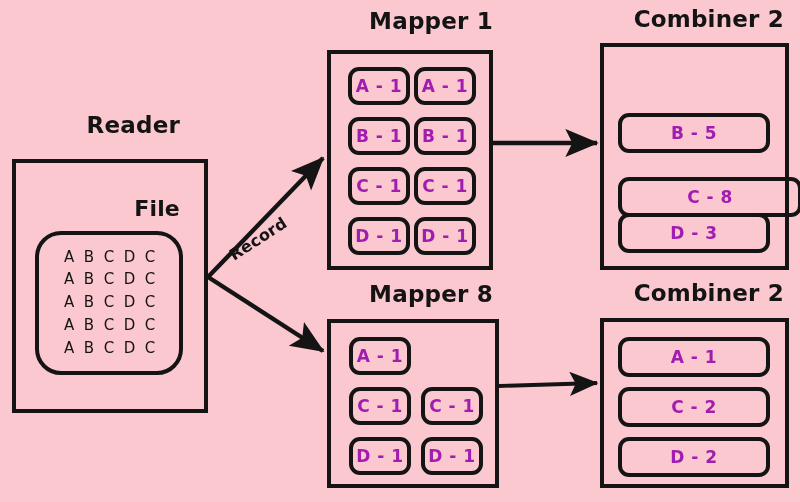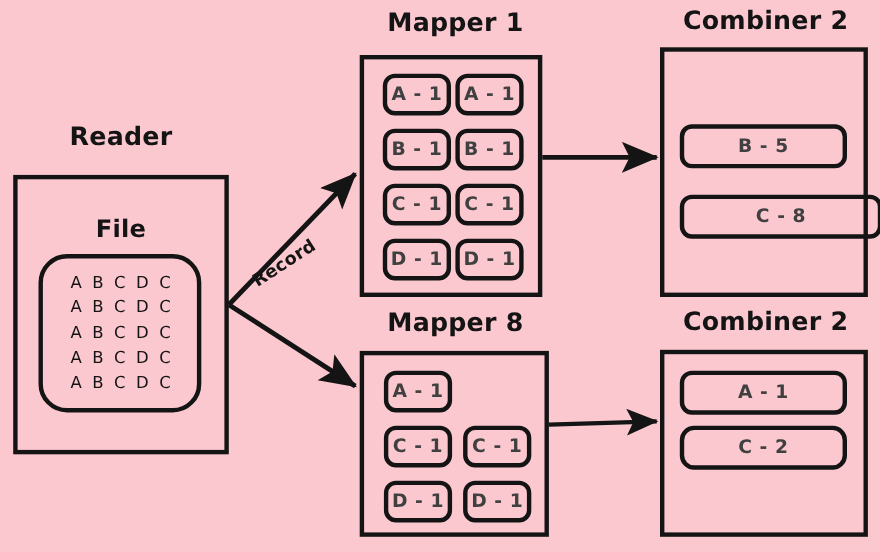--- a/index.html
+++ b/index.html
@@ -21,21 +21,21 @@
   }
 
   
   .title {
     position: absolute;
     font-family: "DejaVu Sans", sans-serif;
     font-size: 23px;
     font-weight: 600;
     color: #141414;
     letter-spacing: 0.2px;
-    text-align: center;
+    text-align: right;
     white-space: nowrap;
     line-height: 1;
   }
 
   
   .box {
     position: absolute;
     border: 4px solid #141414;
     background: transparent;
     box-sizing: border-box;
@@ -46,21 +46,21 @@
     position: absolute;
     border: 4px solid #141414;
     border-radius: 11px;
     box-sizing: border-box;
     display: flex;
     align-items: center;
     justify-content: center;
     font-family: "DejaVu Sans", sans-serif;
     font-size: 17px;
     font-weight: 600;
-    color: #404040;
+    color: #a21caf;
     background: transparent;
     letter-spacing: 0.5px;
     white-space: nowrap;
   }
 
   
   .file-rect {
     position: absolute;
     border: 4px solid #141414;
     border-radius: 26px;
@@ -173,21 +173,23 @@
 
   <div class="pill" style="left:349px; top:437px; width:62px; height:38px;">D - 1</div>
   <div class="pill" style="left:421px; top:437px; width:62px; height:38px;">D - 1</div>
 
   <div class="title" style="left:608px; top:8px; width:176px;">Combiner 2</div>
 
   <div class="box" style="left:600px; top:43px; width:189px; height:227px;"></div>
 
   <div class="pill" style="left:618px; top:113px; width:152px; height:40px;">B - 5</div>
   <div class="pill" style="left:618px; top:177px; width:184px; height:40px;">C - 8</div>
+  <div class="pill" style="left:618px; top:213px; width:152px; height:40px;">D - 3</div>
 
   <div class="title" style="left:608px; top:282px; width:176px;">Combiner 2</div>
 
   <div class="box" style="left:600px; top:318px; width:189px; height:170px;"></div>
 
   <div class="pill" style="left:618px; top:337px; width:152px; height:40px;">A - 1</div>
-  <div class="pill" style="left:618px; top:387px; width:152px; height:40px;border-radius:13px;">C - 2</div>
+  <div class="pill" style="left:618px; top:387px; width:152px; height:40px;">C - 2</div>
+  <div class="pill" style="left:618px; top:437px; width:152px; height:40px;">D - 2</div>
 
 </div>
 
 </body></html>

